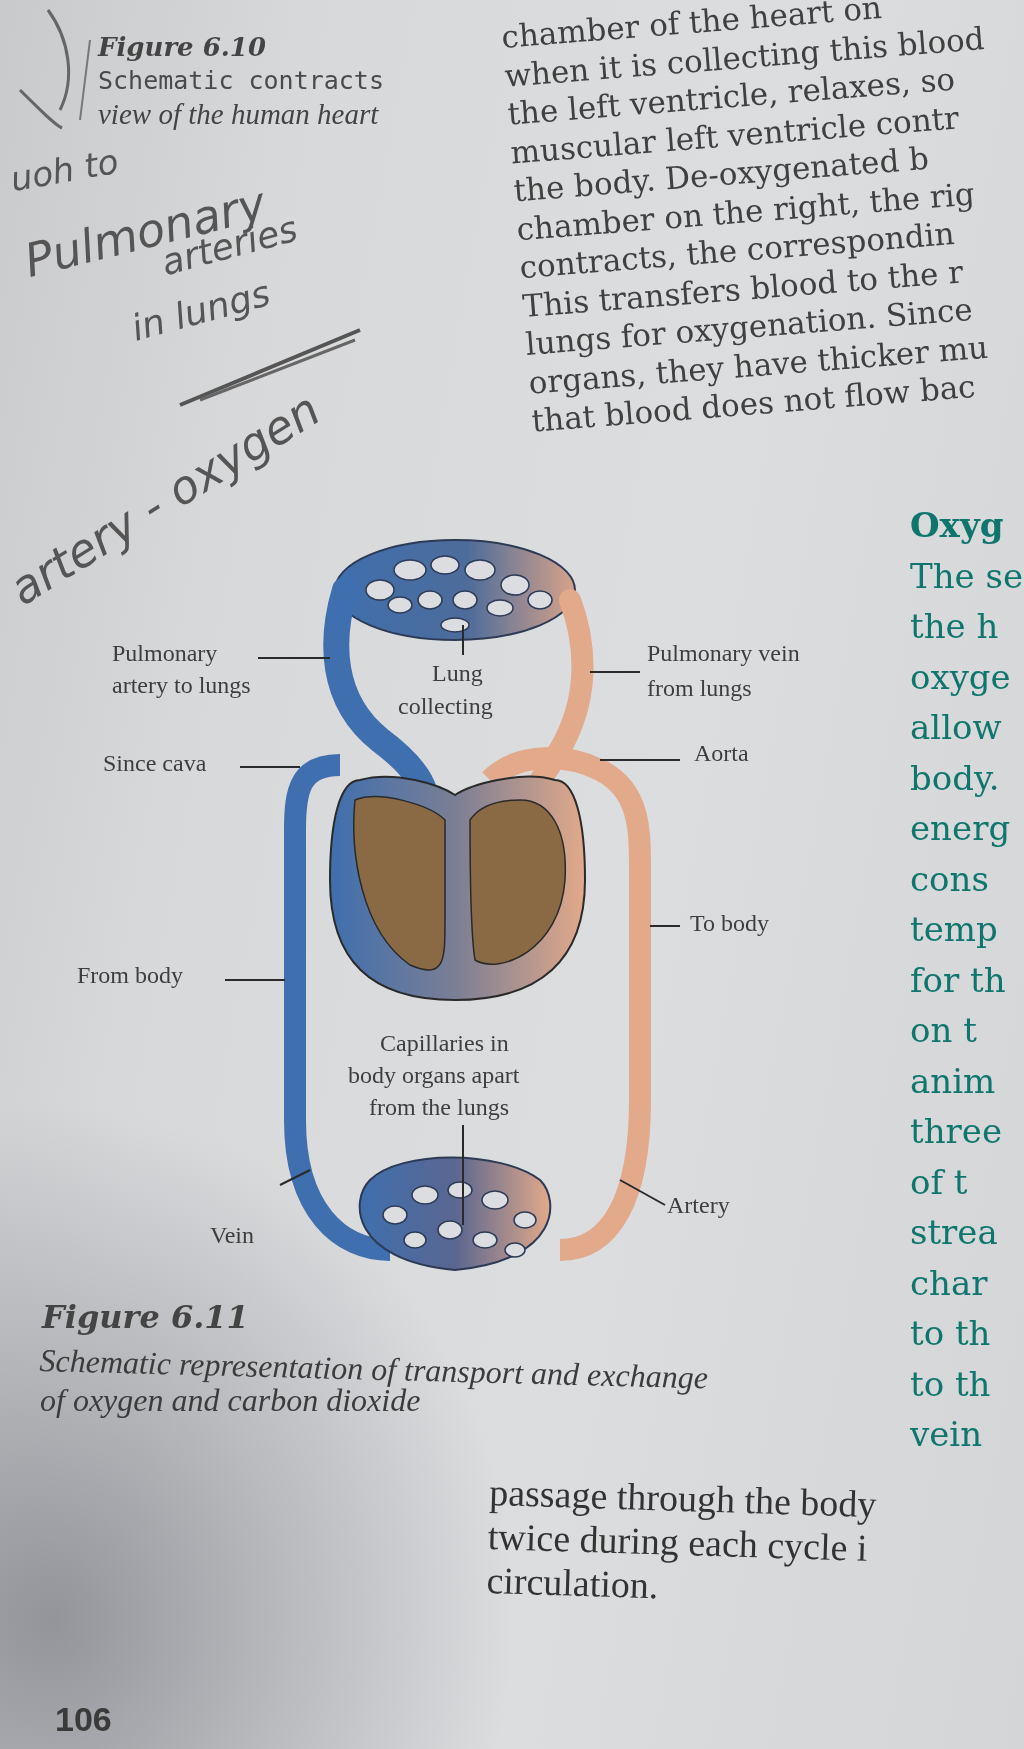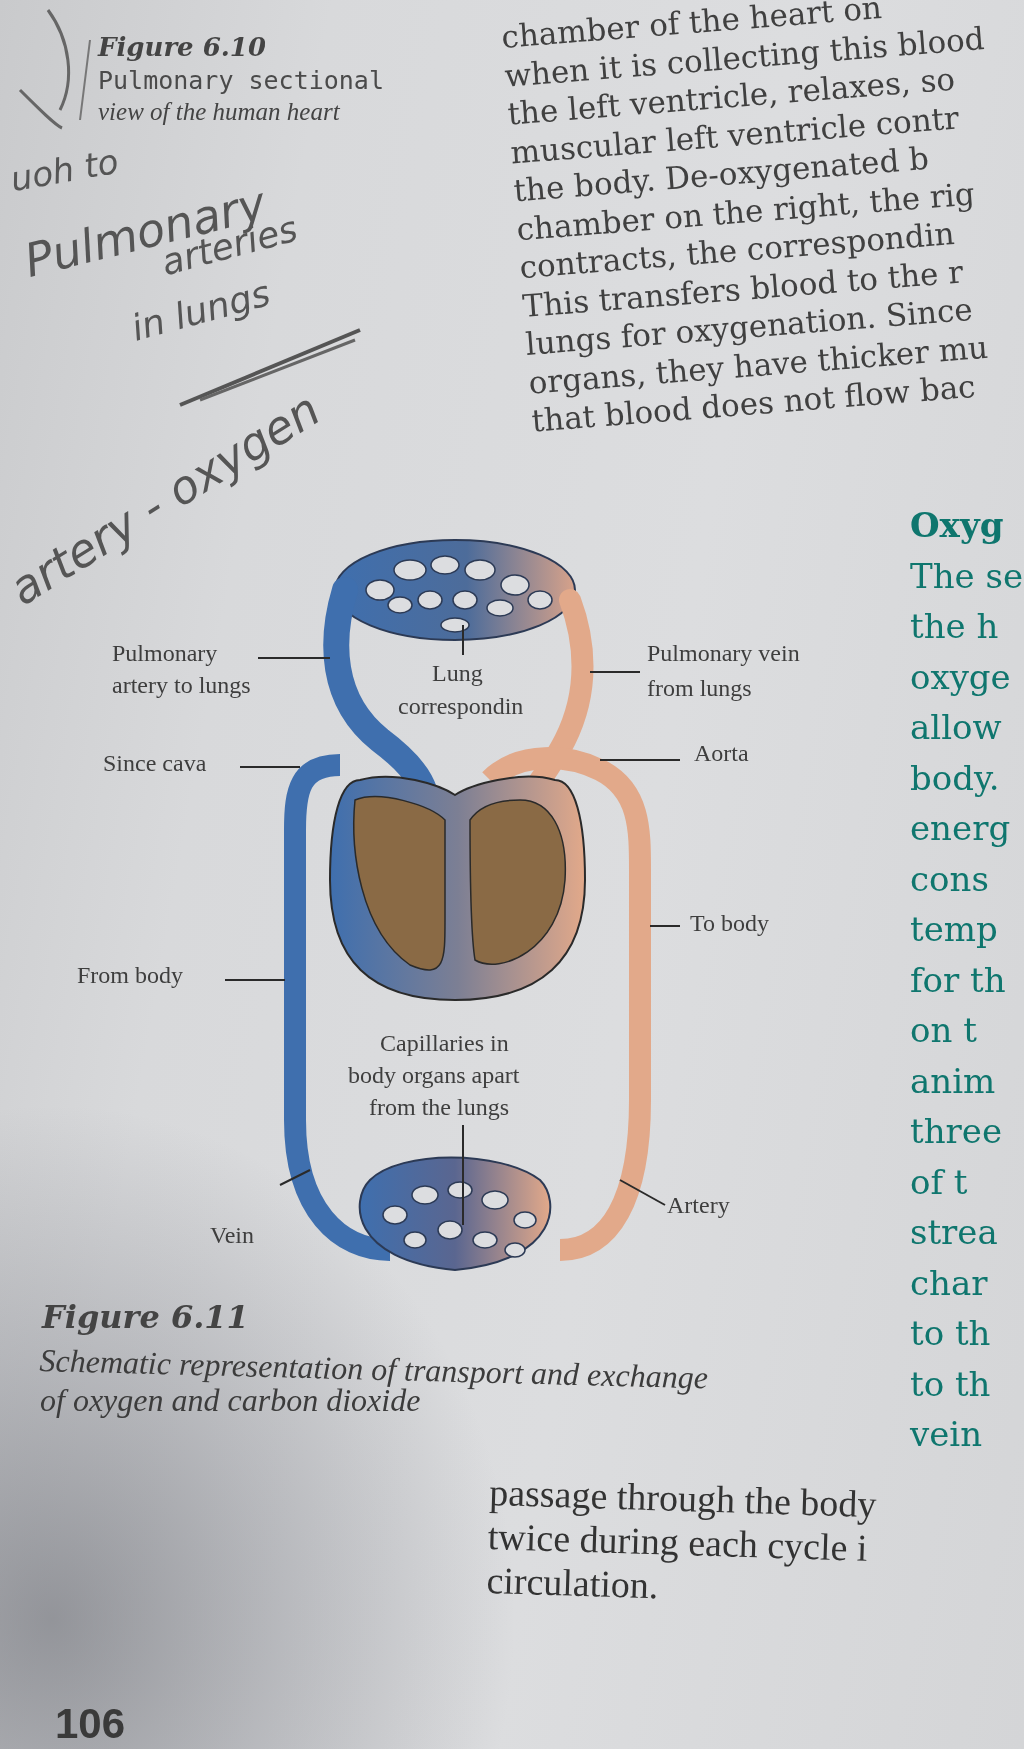--- a/index.html
+++ b/index.html
@@ -10,36 +10,36 @@
     color:#3c3c3c;
   }
   .shadow {
     position:absolute; left:0; top:1100px; width:520px; height:649px;
     background: radial-gradient(ellipse at 10% 80%, rgba(90,92,100,0.55) 0%, rgba(120,122,130,0.35) 35%, rgba(200,200,205,0) 70%);
     pointer-events:none;
   }
   .abs { position:absolute; white-space:nowrap; }
   .fig-title { font-family:"DejaVu Serif", serif; font-style:italic; font-weight:bold; font-size:26px; color:#444; }
   .fig-sub { font-family:"DejaVu Sans Mono", monospace; font-size:25px; color:#4a4a4a; }
-  .fig-sub-it { font-family:"Liberation Serif", serif; font-style:italic; font-size:25px; color:#444; }
+  .fig-sub-it { font-family:"Liberation Serif", serif; font-style:italic; font-size:29px; color:#444; }
   .hand { font-family:"DejaVu Sans", sans-serif; font-style:italic; color:#555; font-weight:300; }
   .body-text { font-family:"DejaVu Serif", serif; font-size:31px; line-height:38.5px; color:#404040; }
   .col-right { font-family:"DejaVu Serif", serif; font-size:34px; line-height:50.5px; color:#0f766e; }
   .label { font-family:"Liberation Serif", serif; font-size:24px; color:#3e3e3e; }
   .cap-it { font-family:"Liberation Serif", serif; font-style:italic; font-size:32px; color:#3c3c3c; }
   .bottom-text { font-family:"Liberation Serif", serif; font-size:38px; line-height:44px; color:#333; }
-  .pagenum { font-family:"Liberation Sans", sans-serif; font-weight:bold; font-size:42px; color:#3a3a3a; }
+  .pagenum { font-family:"Liberation Sans", sans-serif; font-weight:bold; font-size:34px; color:#3a3a3a; }
 </style>
 </head>
 <body>
 
 <div class="shadow"></div>
 
 <div class="abs fig-title" style="left:98px; top:32px;">Figure 6.10</div>
-<div class="abs fig-sub" style="left:98px; top:66px;">Pulmonary sectional</div>
+<div class="abs fig-sub" style="left:98px; top:66px;">Schematic contracts</div>
 <div class="abs fig-sub-it" style="left:98px; top:98px;">view of the human heart</div>
 
 <svg class="abs" style="left:0; top:0;" width="440" height="420">
   <path d="M48 10 C 70 40, 75 80, 60 110" stroke="#666" stroke-width="3" fill="none"></path>
   <path d="M20 90 C 40 110, 55 125, 62 128" stroke="#666" stroke-width="3" fill="none"></path>
   <path d="M90 40 L 80 120" stroke="#777" stroke-width="2" fill="none"></path>
   <path d="M180 405 L 360 330" stroke="#555" stroke-width="4" fill="none"></path>
   <path d="M200 400 L 355 340" stroke="#666" stroke-width="3" fill="none"></path>
 </svg>
 <div class="abs hand" style="left:10px; top:150px; font-size:34px; transform:rotate(-10deg);">uoh to</div>
@@ -158,21 +158,21 @@
     <line x1="463" y1="655" x2="463" y2="625"></line>
     <line x1="463" y1="1125" x2="463" y2="1225"></line>
     <line x1="280" y1="1185" x2="310" y2="1170"></line>
     <line x1="620" y1="1180" x2="665" y2="1205"></line>
   </g>
 </svg>
 
 <div class="abs label" style="left:112px; top:640px;">Pulmonary</div>
 <div class="abs label" style="left:112px; top:672px;">artery to lungs</div>
 <div class="abs label" style="left:432px; top:660px;">Lung</div>
-<div class="abs label" style="left:398px; top:693px;">correspondin</div>
+<div class="abs label" style="left:398px; top:693px;">collecting</div>
 <div class="abs label" style="left:647px; top:640px;">Pulmonary vein</div>
 <div class="abs label" style="left:647px; top:675px;">from lungs</div>
 <div class="abs label" style="left:103px; top:750px;">Since cava</div>
 <div class="abs label" style="left:694px; top:740px;">Aorta</div>
 <div class="abs label" style="left:690px; top:910px;text-align:center;">To body</div>
 <div class="abs label" style="left:77px; top:962px;">From body</div>
 <div class="abs label" style="left:380px; top:1030px;">Capillaries in</div>
 <div class="abs label" style="left:348px; top:1062px;">body organs apart</div>
 <div class="abs label" style="left:369px; top:1094px;text-align:right;">from the lungs</div>
 <div class="abs label" style="left:210px; top:1222px;">Vein</div>

